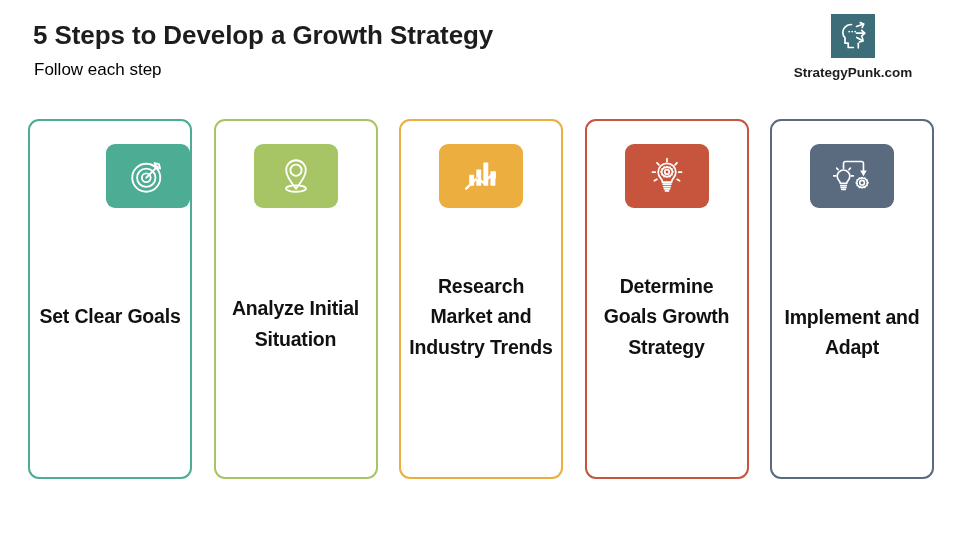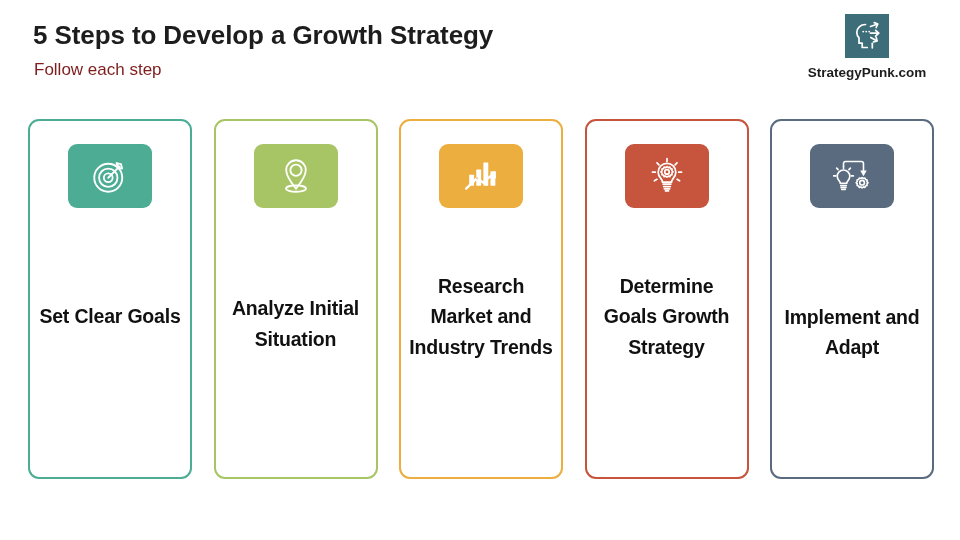--- a/index.html
+++ b/index.html
@@ -31,28 +31,28 @@
     color: #1d1d1d;
     letter-spacing: -0.1px;
     white-space: nowrap;
   }
   #page-subtitle {
     position: absolute;
     left: 34px;
     top: 60px;
     font-size: 17px;
     font-weight: 400;
-    color: #7f1d1d;
+    color: #000000;
     white-space: nowrap;
   }
 
   
   #brand {
     position: absolute;
-    right: 8px;
+    right: 22px;
     top: 14px;
     width: 170px;
     display: flex;
     flex-direction: column;
     align-items: center;
   }
   #brand-mark {
     width: 44px;
     height: 44px;
     border-radius: 2px;
@@ -151,21 +151,21 @@
           <circle cx="24.2" cy="17.6" r="0.95"></circle>
         </g>
       </svg>
     </div>
     <div id="brand-name">StrategyPunk.com</div>
   </div>
 </div>
 
 <div id="cards">
 
-  <div class="card" style="border-color:#4CAD94;">
+  <div class="card" style="border-color:#4CAD94;align-items:flex-end;">
     <div class="card-icon-box" style="background:#4CAD94;">
       <svg viewBox="0 0 48 48" aria-hidden="true">
         <g fill="none" stroke="#ffffff" stroke-width="2.1" stroke-linecap="round" stroke-linejoin="round">
           <circle cx="22" cy="26" r="16"></circle>
           <circle cx="22" cy="26" r="10.5"></circle>
           <circle cx="22" cy="26" r="5"></circle>
           <path d="M22 26 L35 13"></path>
           <path d="M32.5 10.2 l1 4.3 4.3 1 -1.2 -5.1 -5.1 -1.2 1 4.3Z"></path>
         </g>
       </svg>

